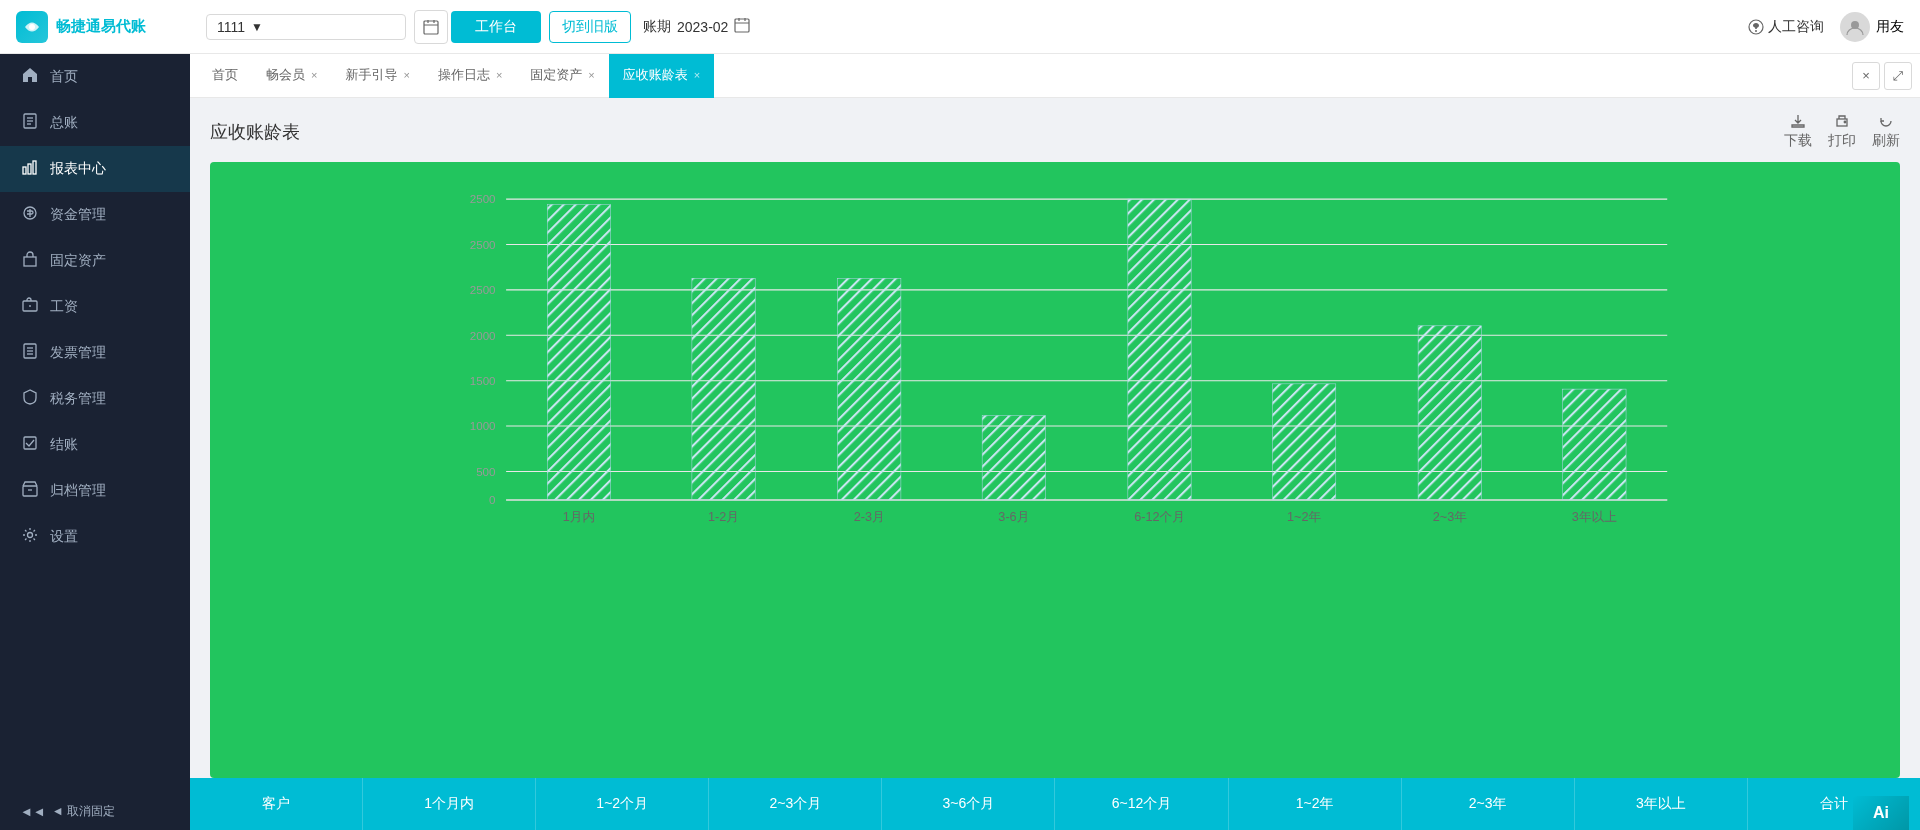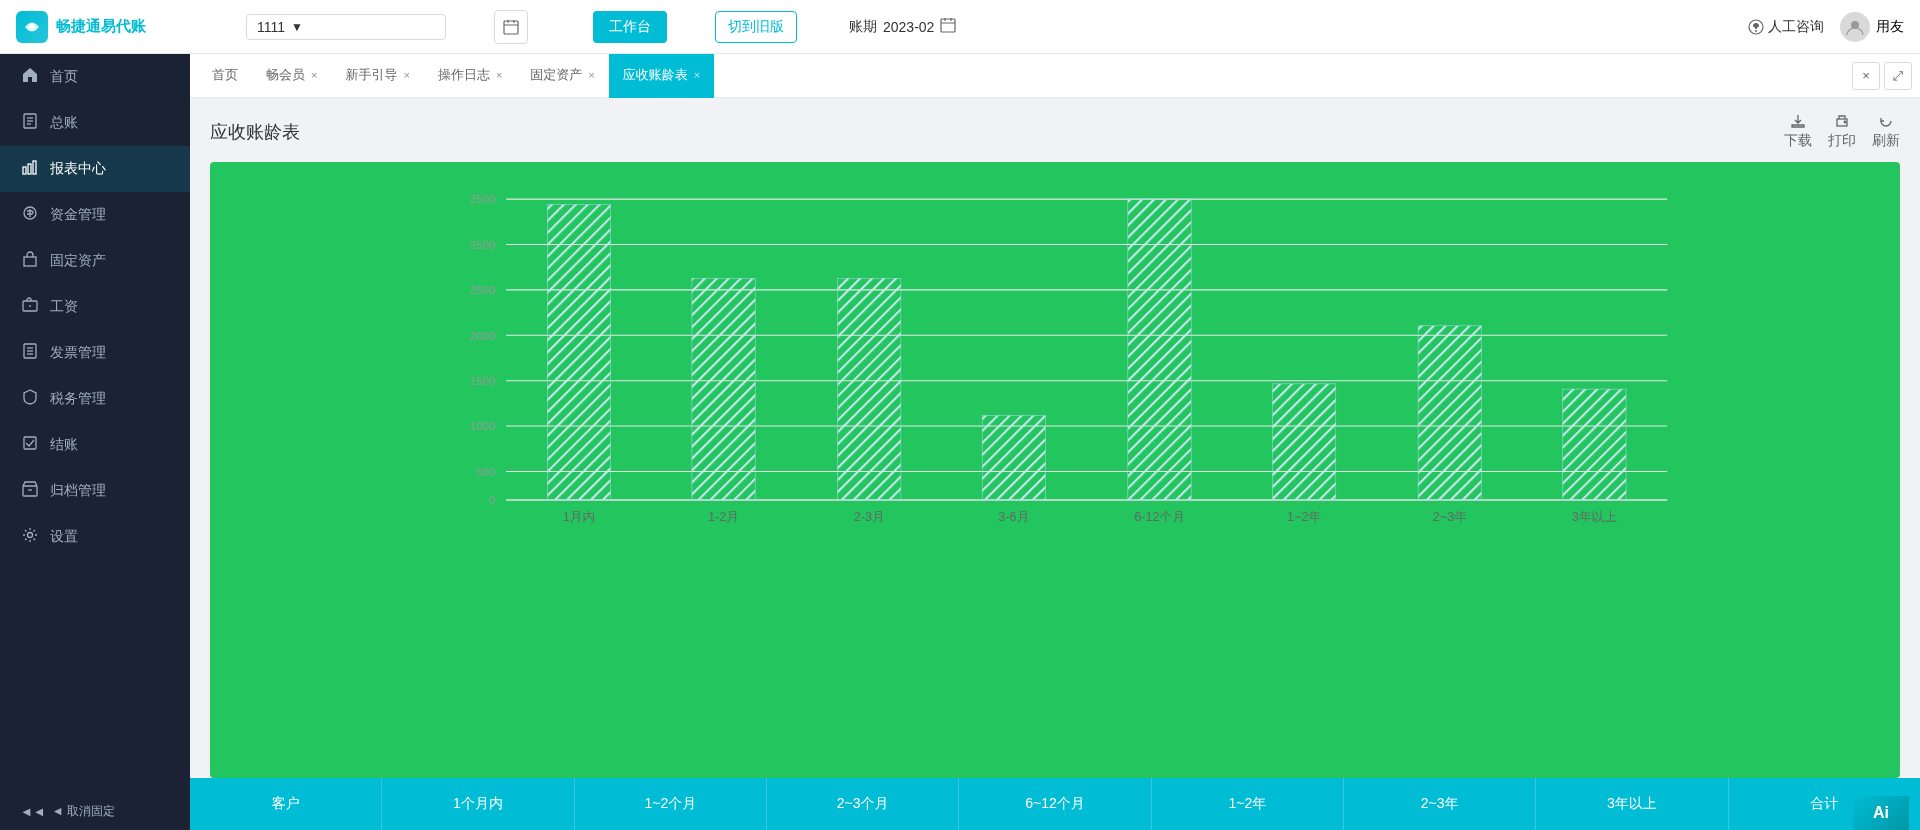--- a/index.html
+++ b/index.html
@@ -8,21 +8,20 @@
     
     .top-header {
       height: 54px;
       background: #fff;
       display: flex;
       align-items: center;
       padding: 0 16px;
       border-bottom: 1px solid #e8e8e8;
       flex-shrink: 0;
       z-index: 10;
-      gap: 40px;
     }
     .logo-area {
       width: 190px;
       display: flex;
       align-items: center;
       gap: 8px;
       flex-shrink: 0;
     }
     .logo-icon {
       width: 32px;
@@ -44,21 +43,21 @@
     .dropdown-icon { color: #999; font-size: 12px; }
 
     .calendar-btn {
       width: 34px; height: 34px; border: 1px solid #d9d9d9; border-radius: 4px;
       display: flex; align-items: center; justify-content: center;
       cursor: pointer; background: #fff; margin-left: 8px; color: #666;
     }
 
     .workbench-btn {
       background: #00bcd4; color: #fff; border: none; border-radius: 4px;
-      padding: 7px 16px; cursor: pointer; font-size: 14px; margin-left: 25px;
+      padding: 7px 24px; cursor: pointer; font-size: 14px; margin-left: 3px;
     }
 
     .switch-old-btn {
       border: 1px solid #00bcd4; color: #00bcd4; background: #fff;
       border-radius: 4px; padding: 6px 12px; cursor: pointer; font-size: 14px; margin-left: 8px;
     }
 
     .period-area {
       display: flex; align-items: center; gap: 6px; margin-left: 12px; color: #333;
     }
@@ -488,20 +487,21 @@
         </div>
       </div>
 
     </div>
 
     <div class="table-header">
       <div class="table-header-cell">客户</div>
       <div class="table-header-cell">1个月内</div>
       <div class="table-header-cell">1~2个月</div>
       <div class="table-header-cell">2~3个月</div>
+      <div class="table-header-cell">3~6个月</div>
       <div class="table-header-cell">6~12个月</div>
       <div class="table-header-cell">1~2年</div>
       <div class="table-header-cell">2~3年</div>
       <div class="table-header-cell">3年以上</div>
       <div class="table-header-cell">合计</div>
     </div>
 
   </div>
 </div>
 

